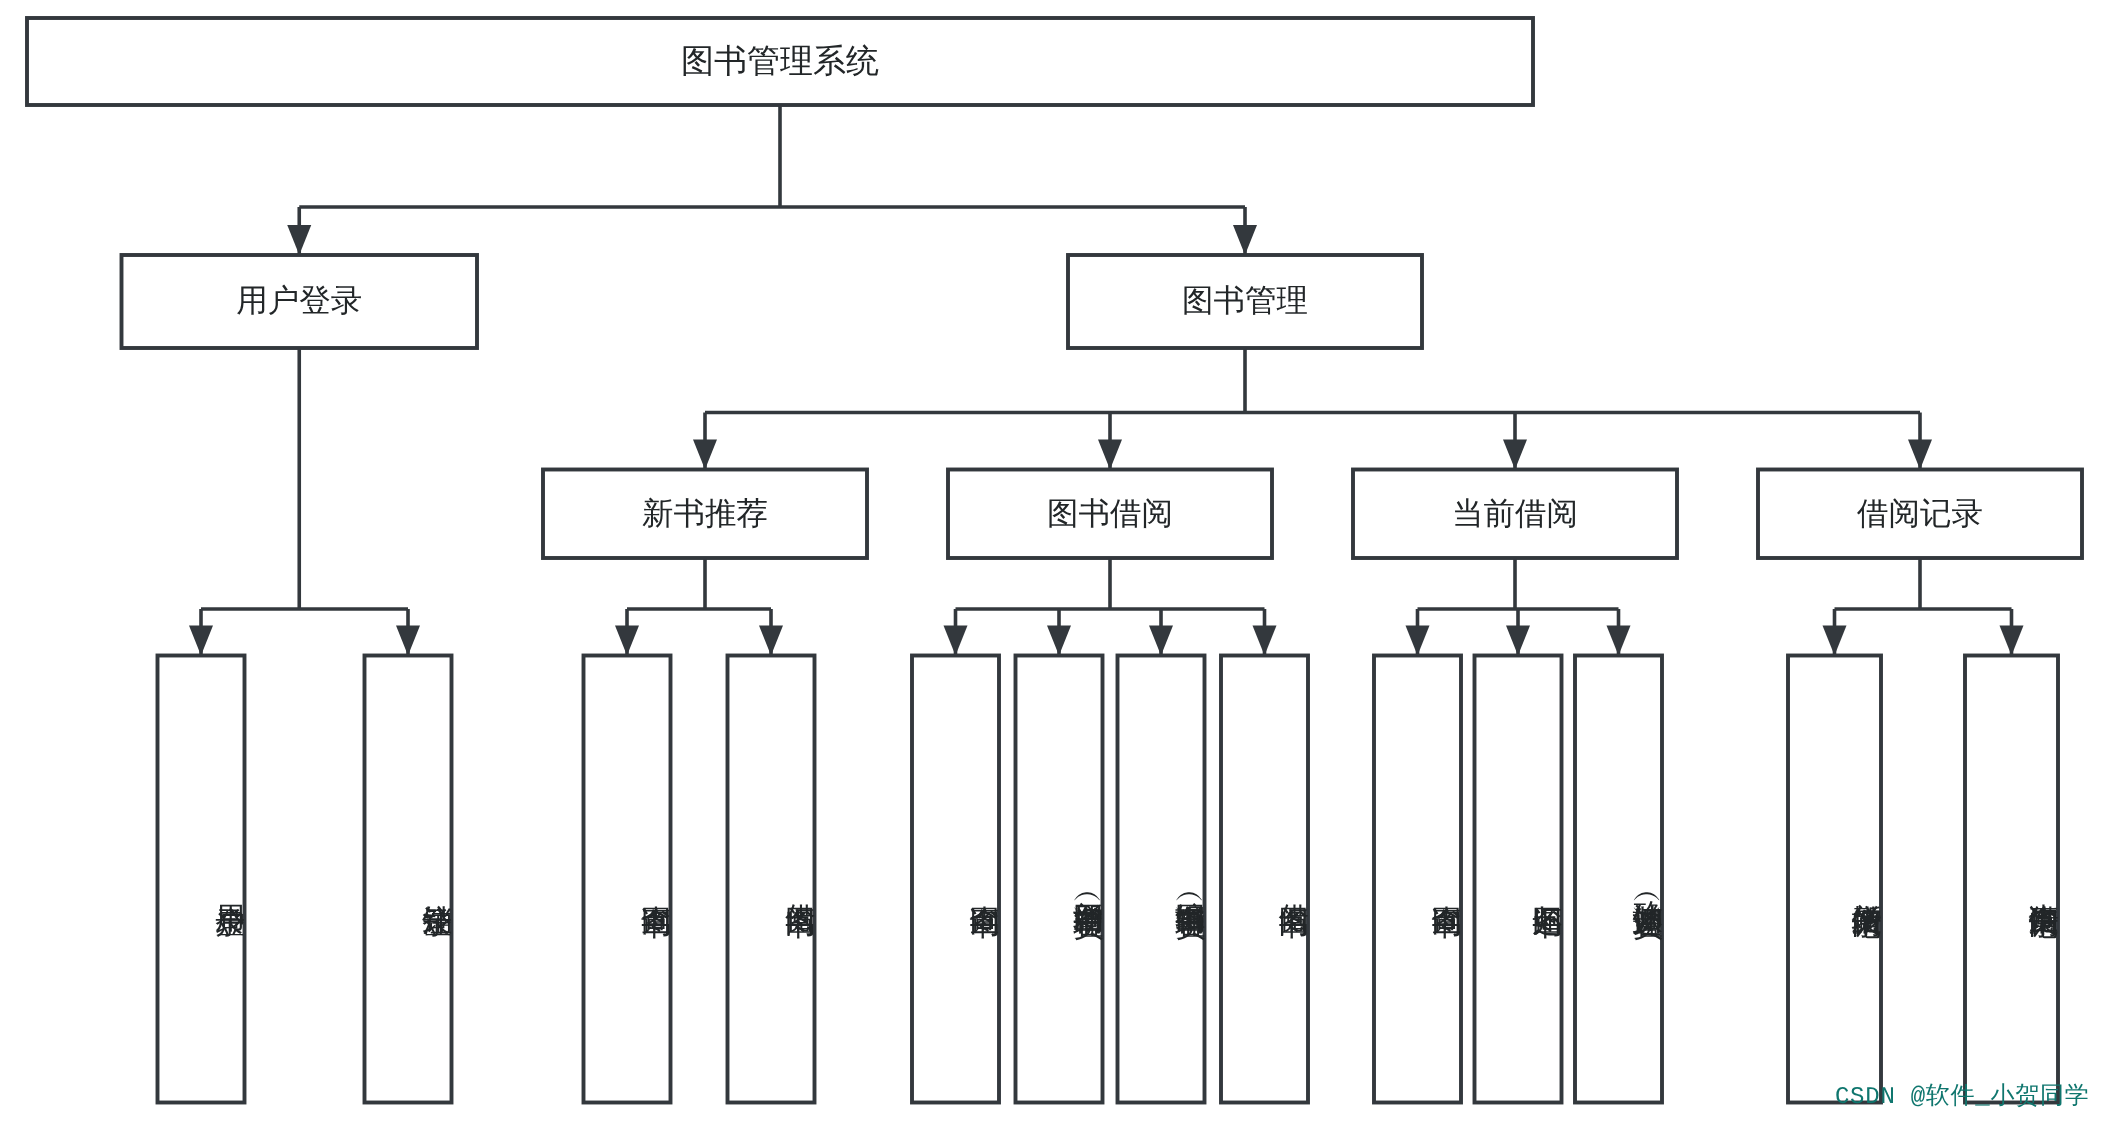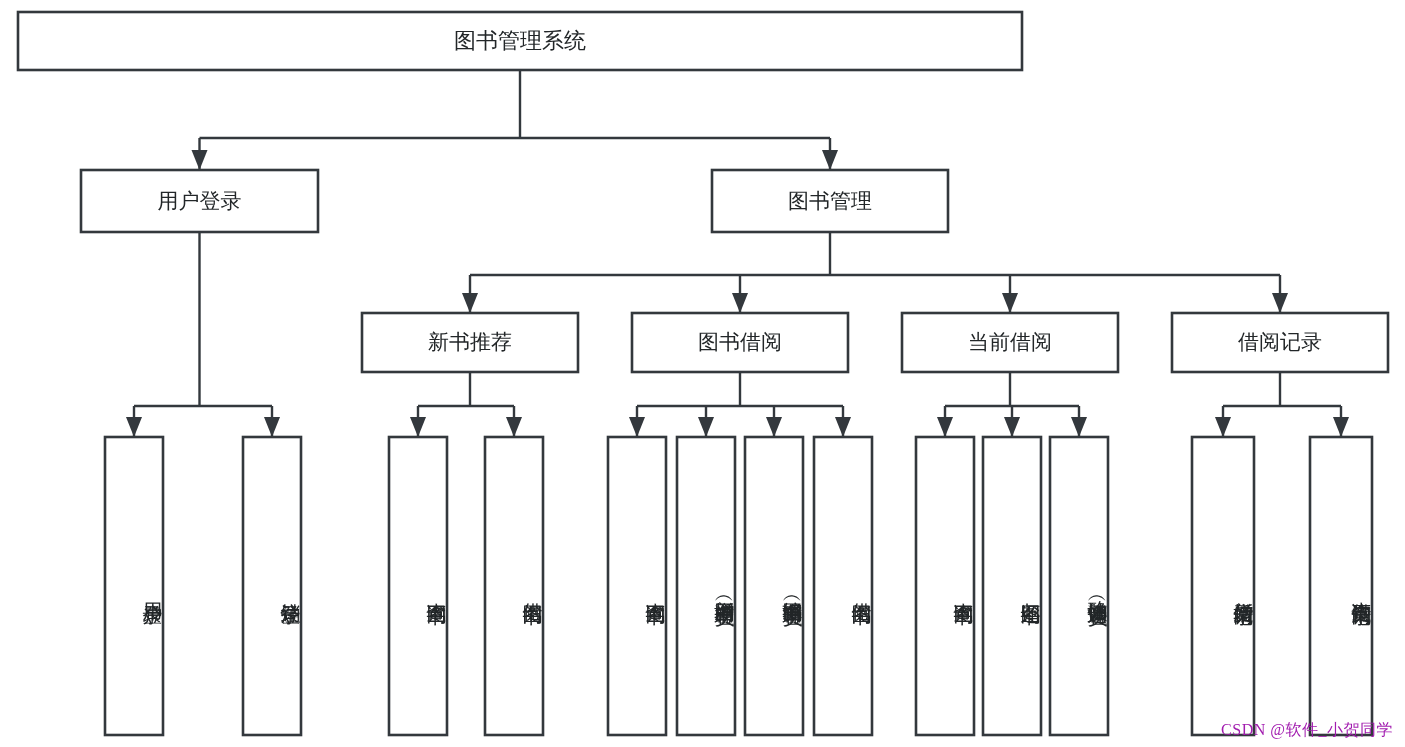--- a/index.html
+++ b/index.html
@@ -68,23 +68,23 @@
     line-height: 1.02;
     color: #222628;
     letter-spacing: 1px;
     white-space: nowrap;
     pointer-events: none;
   }
   .watermark {
     position: absolute;
     right: 12px;
     bottom: 6px;
-    font-family: Liberation Serif, serif;
+    font-family: Liberation Mono, monospace;
     font-size: 16px;
-    color: #a21caf;
+    color: #0f766e;
     letter-spacing: 0.5px;
     white-space: nowrap;
   }
 </style>
 </head>
 <body>
 
 <div id="diagram-root">
 
   <svg id="tree-svg" viewBox="0 0 1405 747" xmlns="http://www.w3.org/2000/svg">

